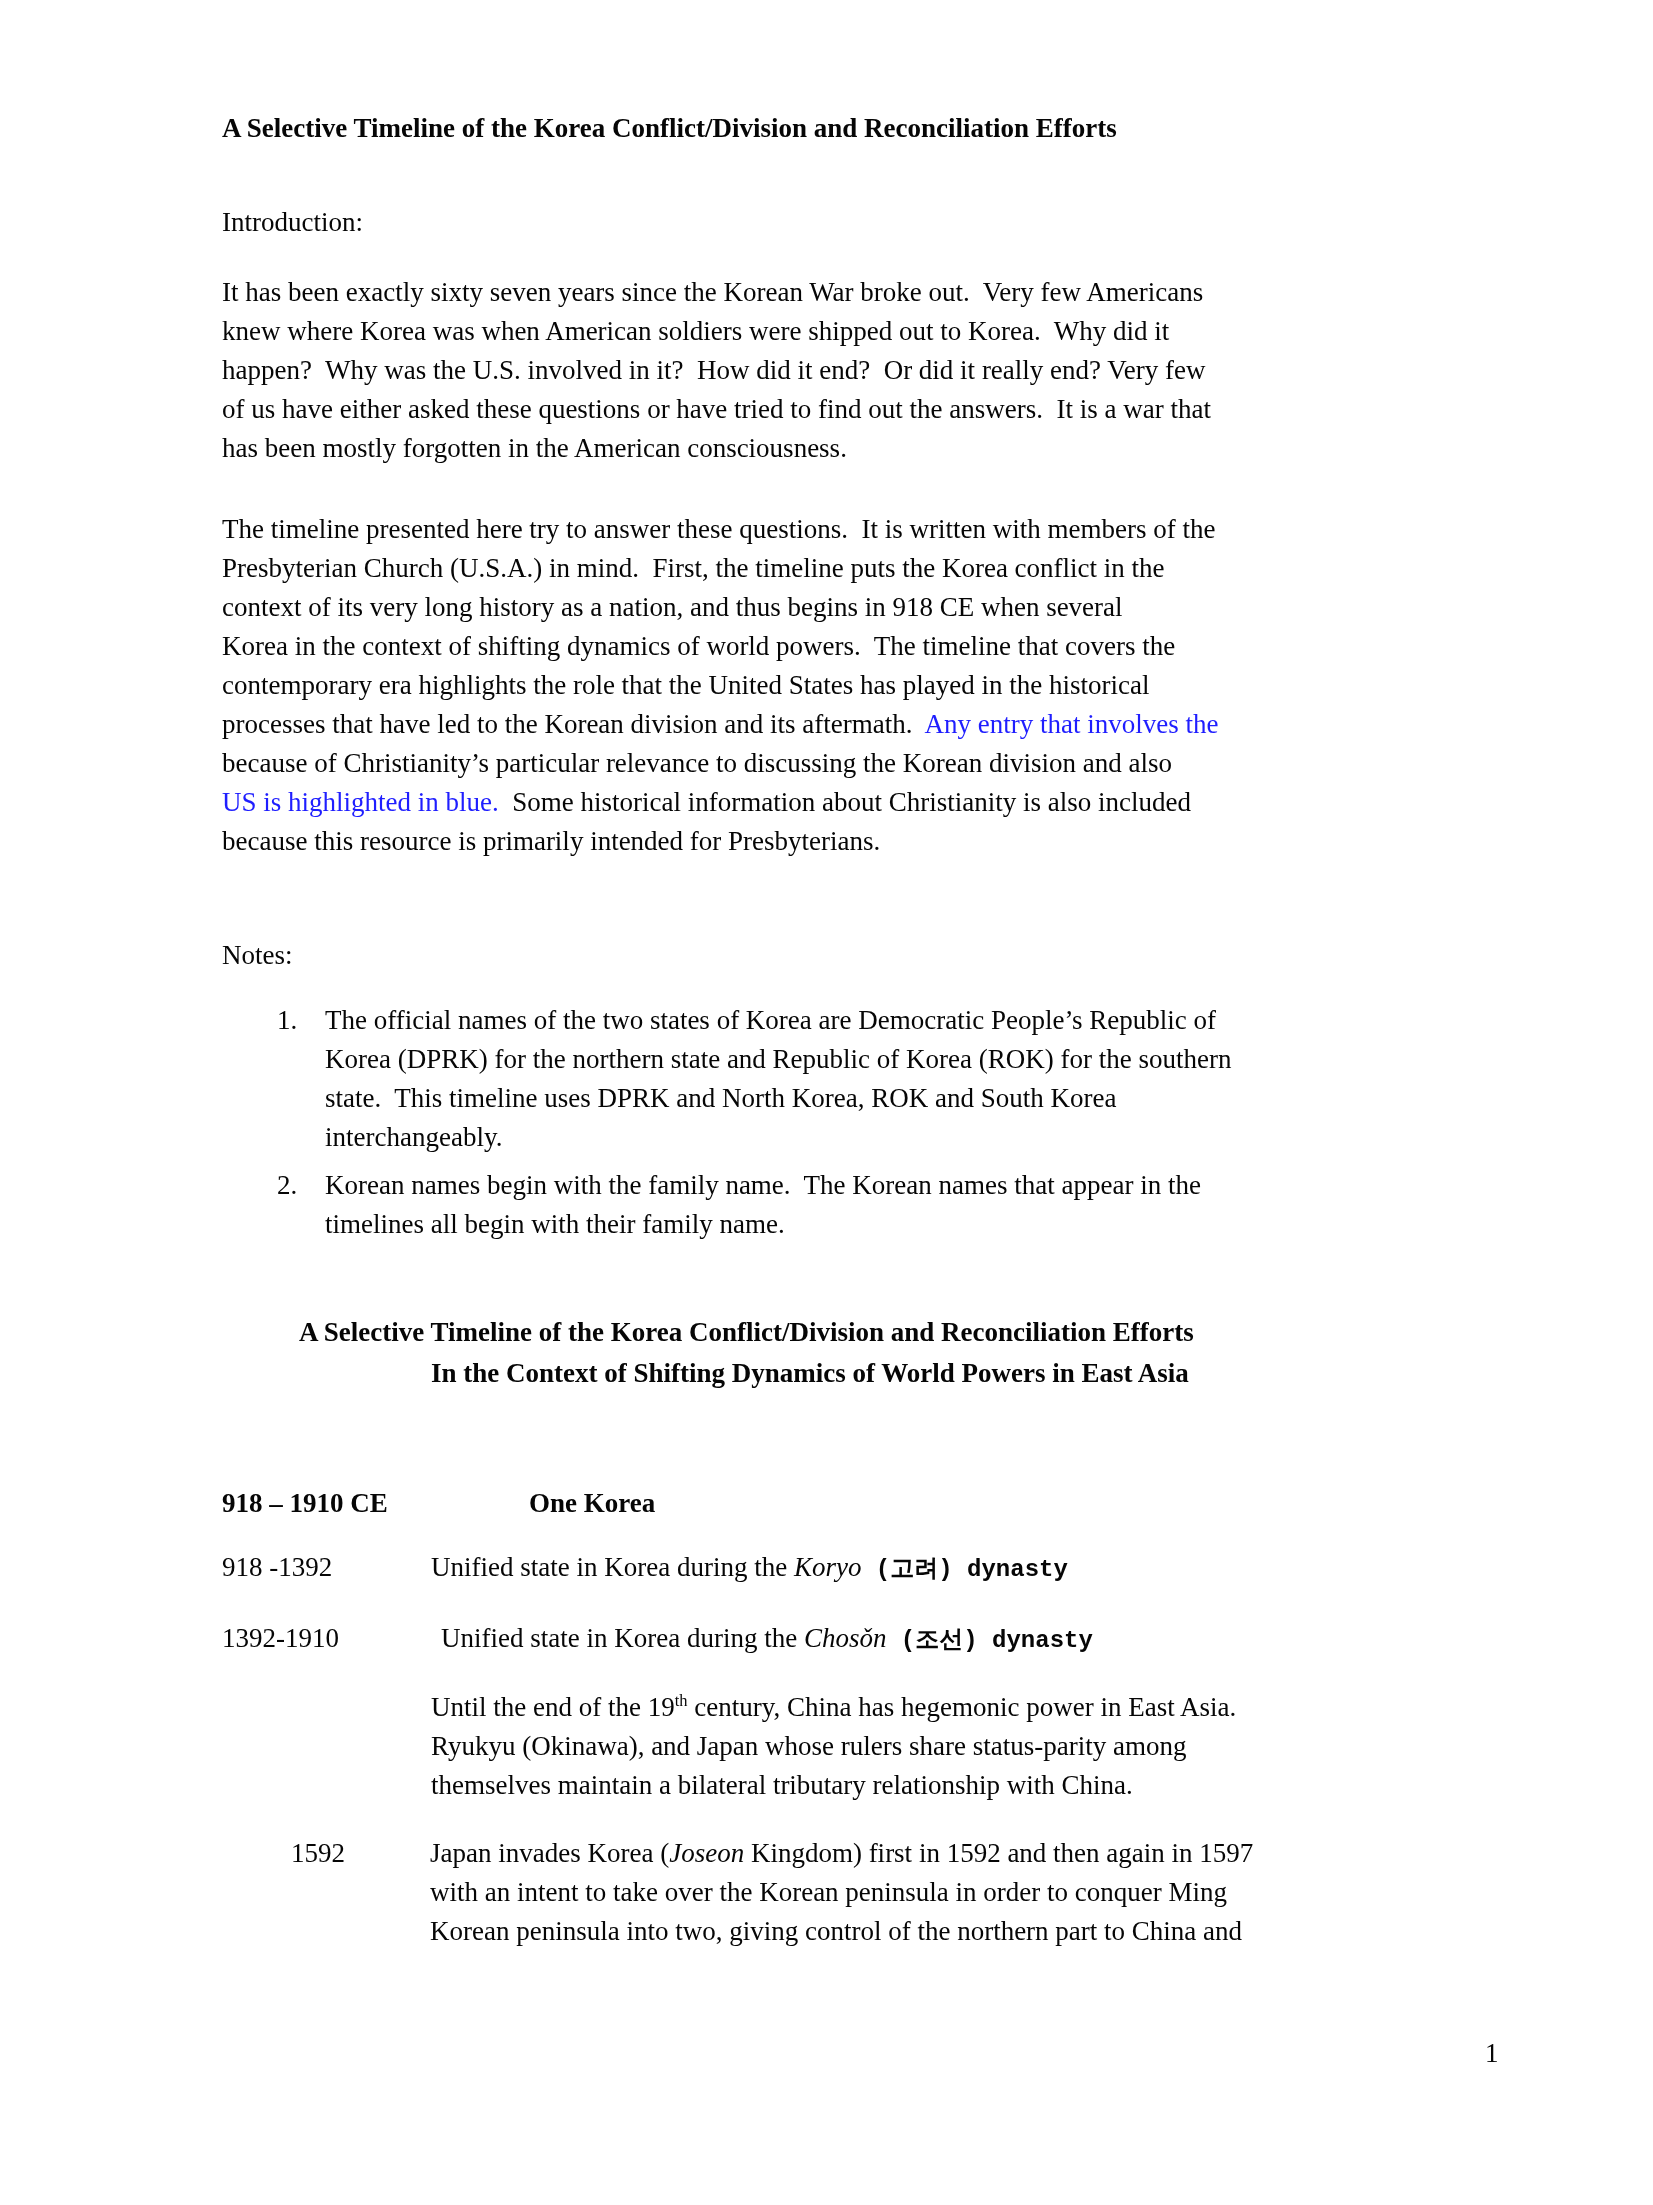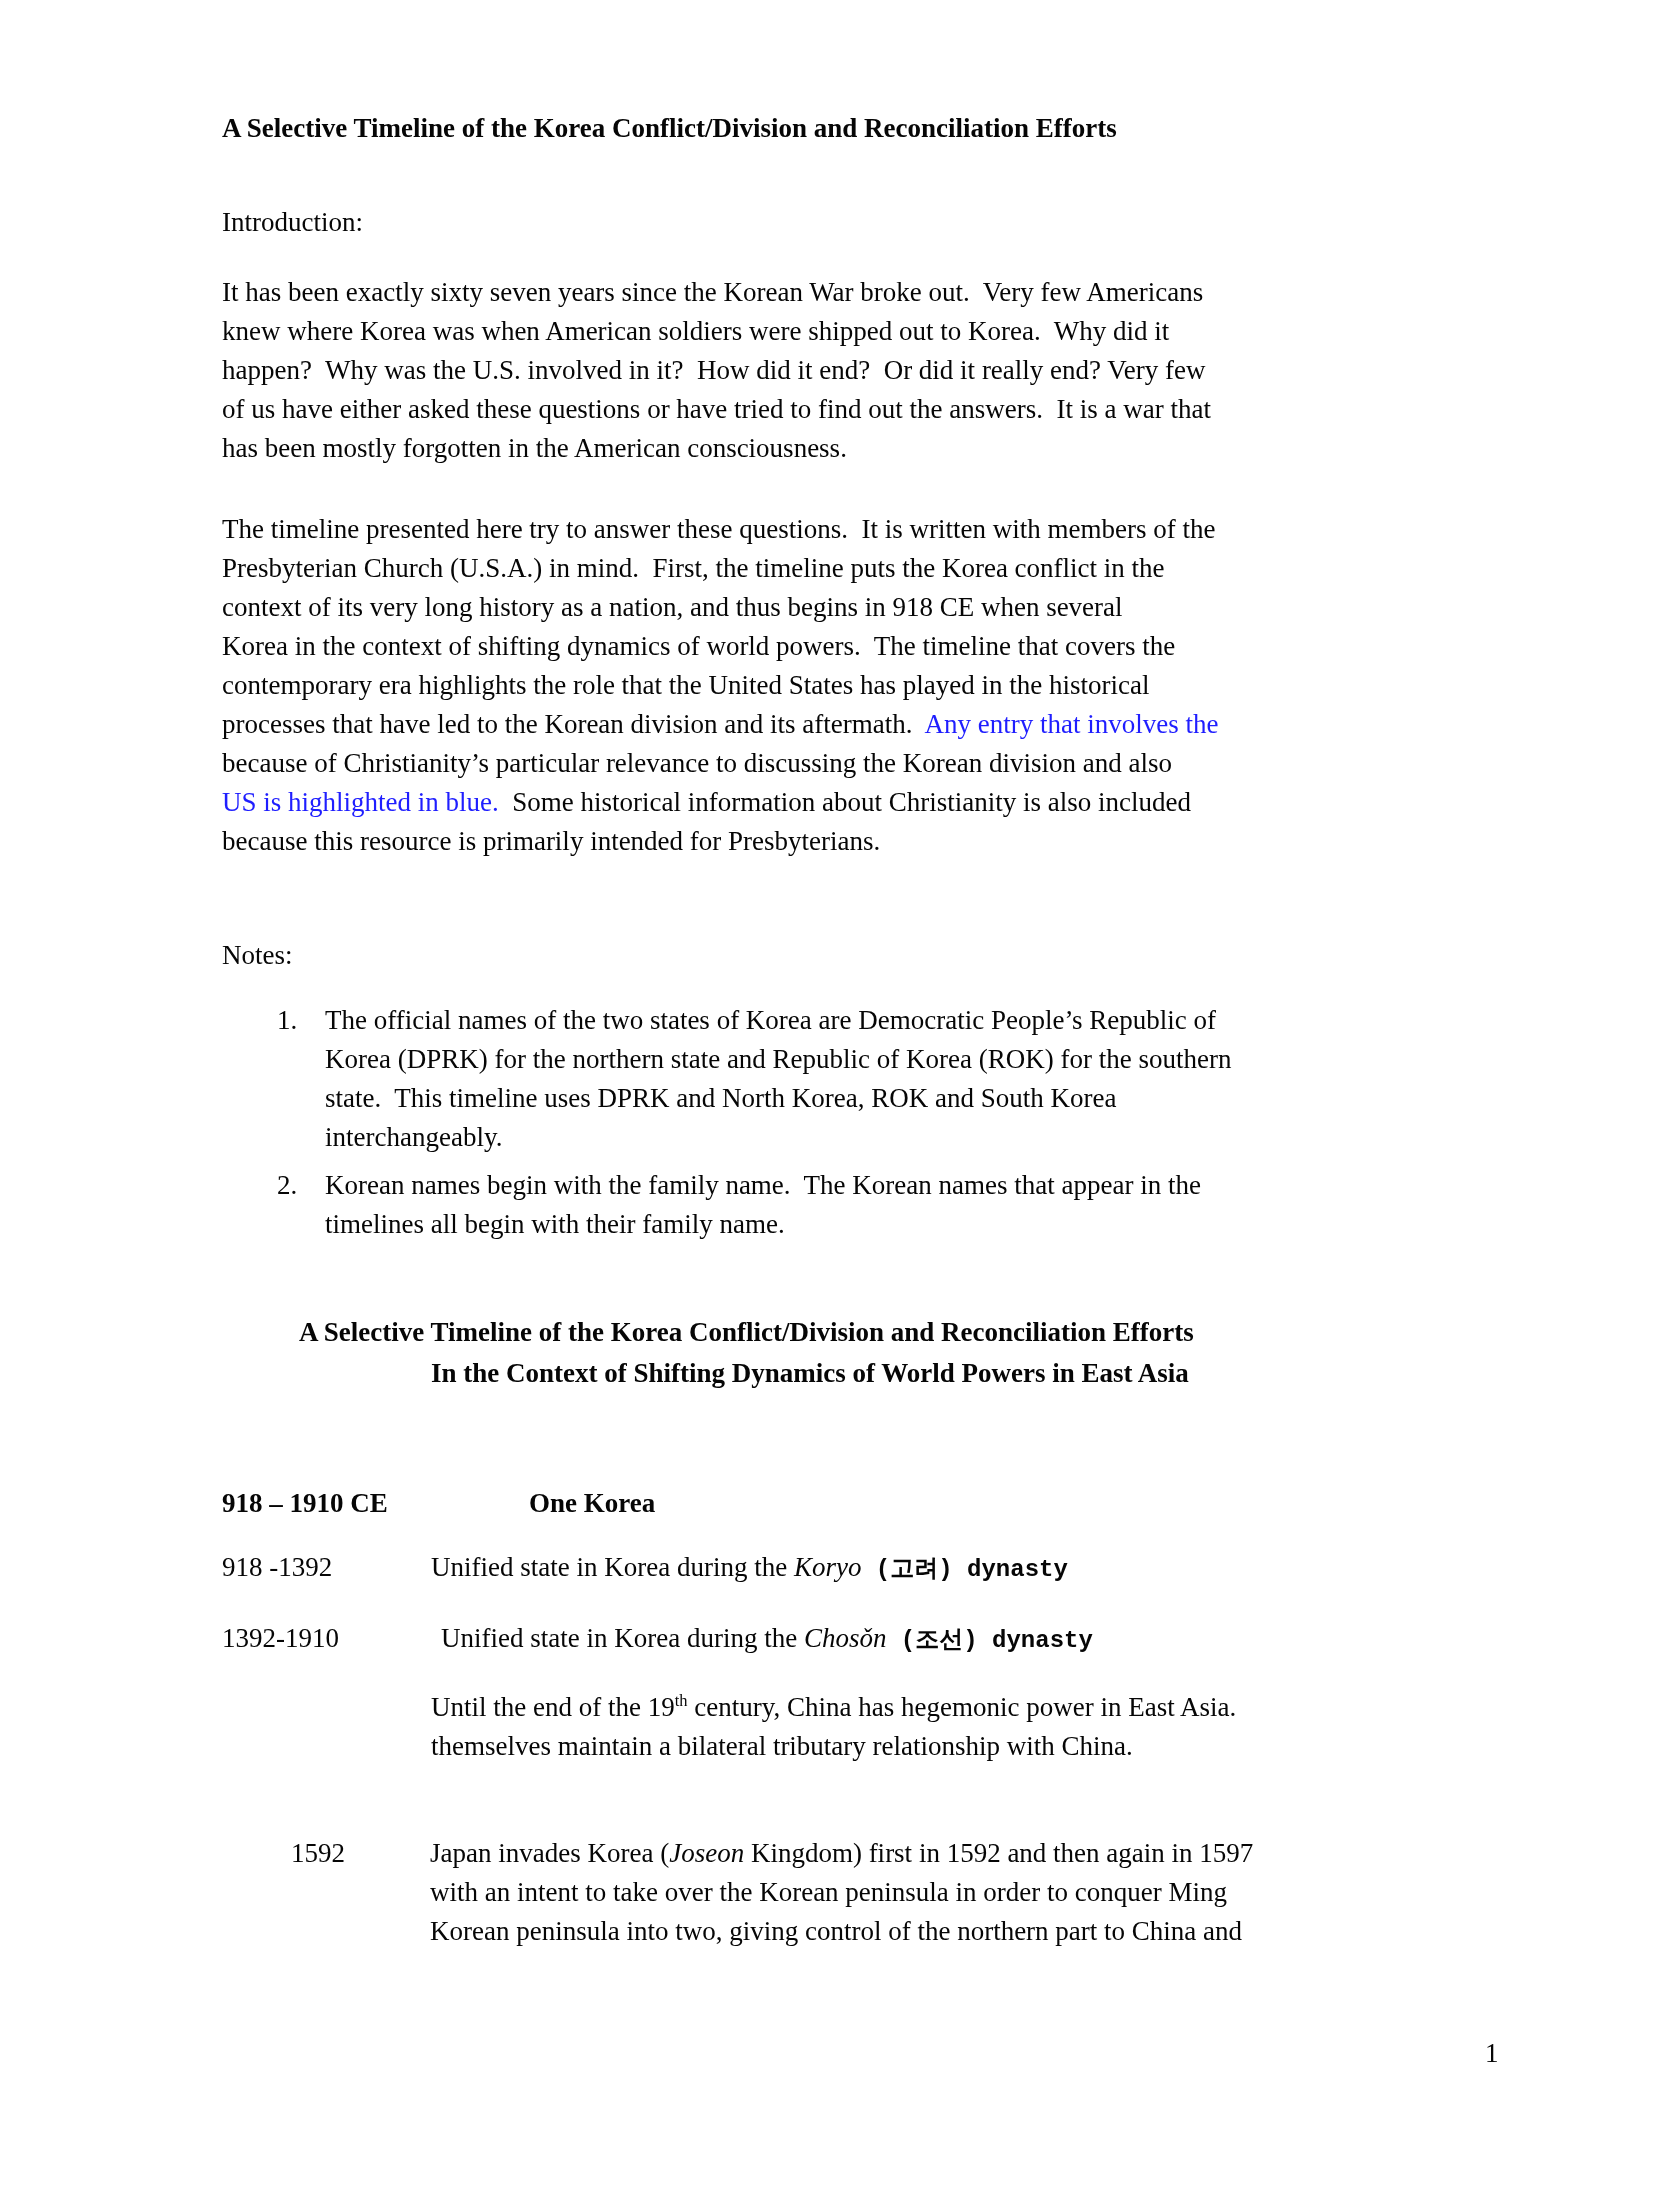--- a/index.html
+++ b/index.html
@@ -100,20 +100,21 @@
     <div class="ln" style="position:absolute;left:209px;top:0;"><span>Unified state in Korea during the </span><span class="it">Koryo</span><span class="mono"> (고려) dynasty</span></div>
   </div>
 
   <div class="blk" style="left:222px;top:1619px;">
     <div class="ln year">1392-1910</div>
     <div class="ln" style="position:absolute;left:219px;top:0;"><span>Unified state in Korea during the </span><span class="it">Chosǒn</span><span class="mono"> (조선) dynasty</span></div>
   </div>
 
   <div class="blk" style="left:431px;top:1688px;">
     <div class="ln"><span>Until the end of the 19</span><sup class="ord">th</sup><span> century, China has hegemonic power in East Asia.</span></div>
+    <div class="ln">Ryukyu (Okinawa), and Japan whose rulers share status-parity among</div>
     <div class="ln">themselves maintain a bilateral tributary relationship with China.</div>
   </div>
 
   <div class="blk" style="left:291px;top:1834px;">
     <div class="ln year">1592</div>
     <div style="margin-left:139px;">
       <div class="ln"><span>Japan invades Korea (</span><span class="it">Joseon</span><span> Kingdom) first in 1592 and then again in 1597</span></div>
       <div class="ln">with an intent to take over the Korean peninsula in order to conquer Ming</div>
       <div class="ln">Korean peninsula into two, giving control of the northern part to China and</div>
     </div>

